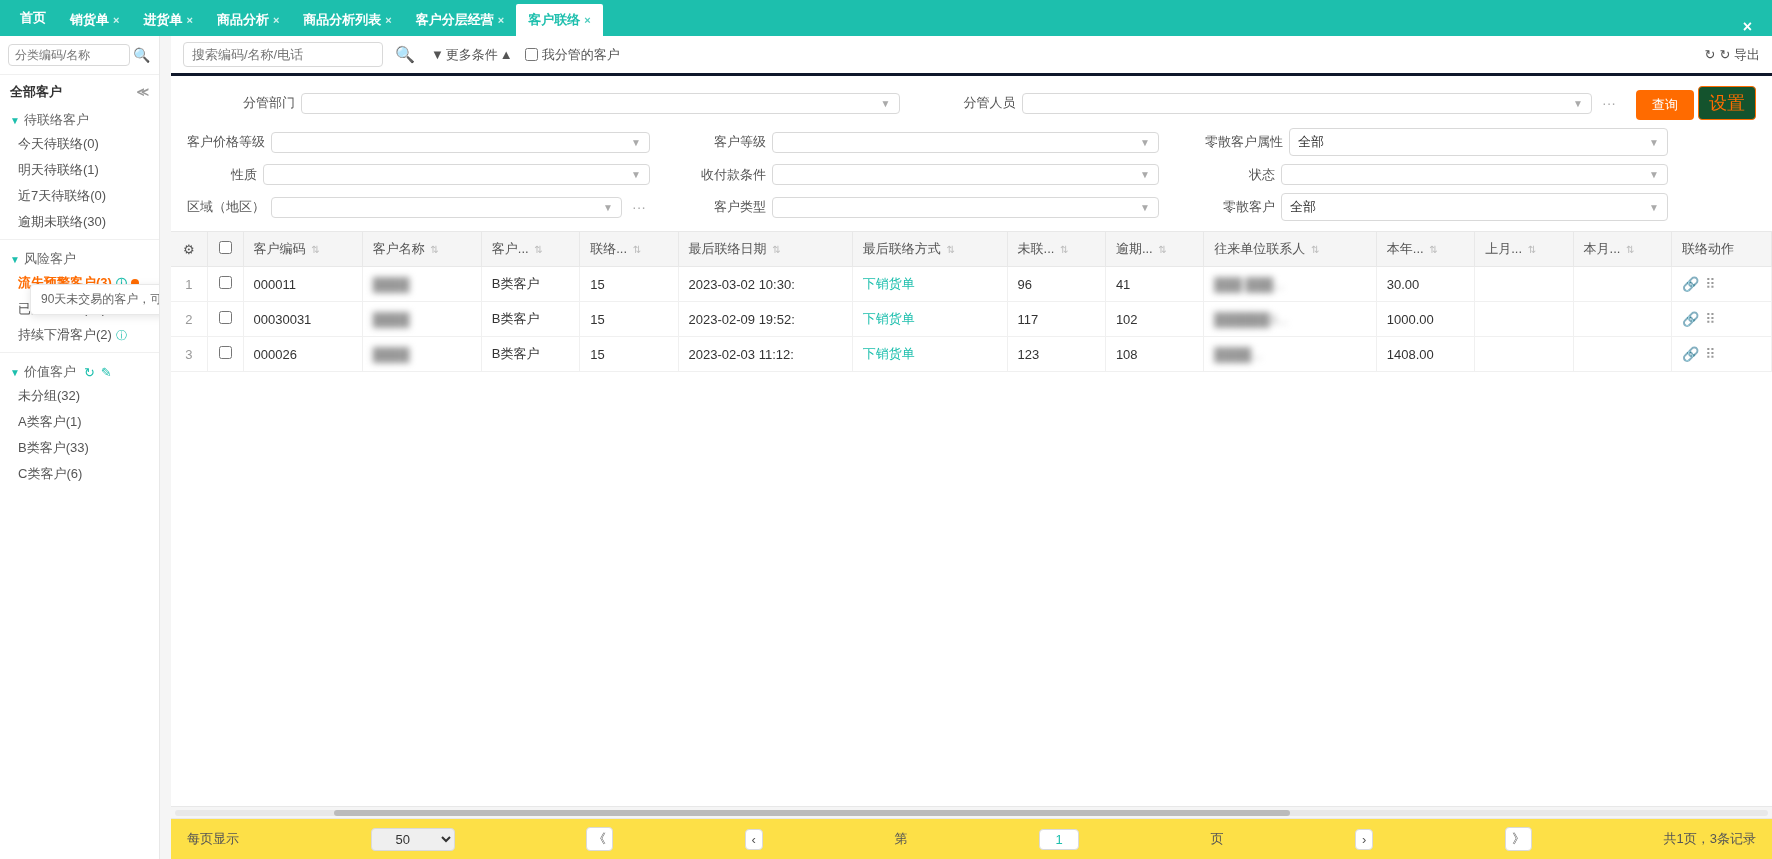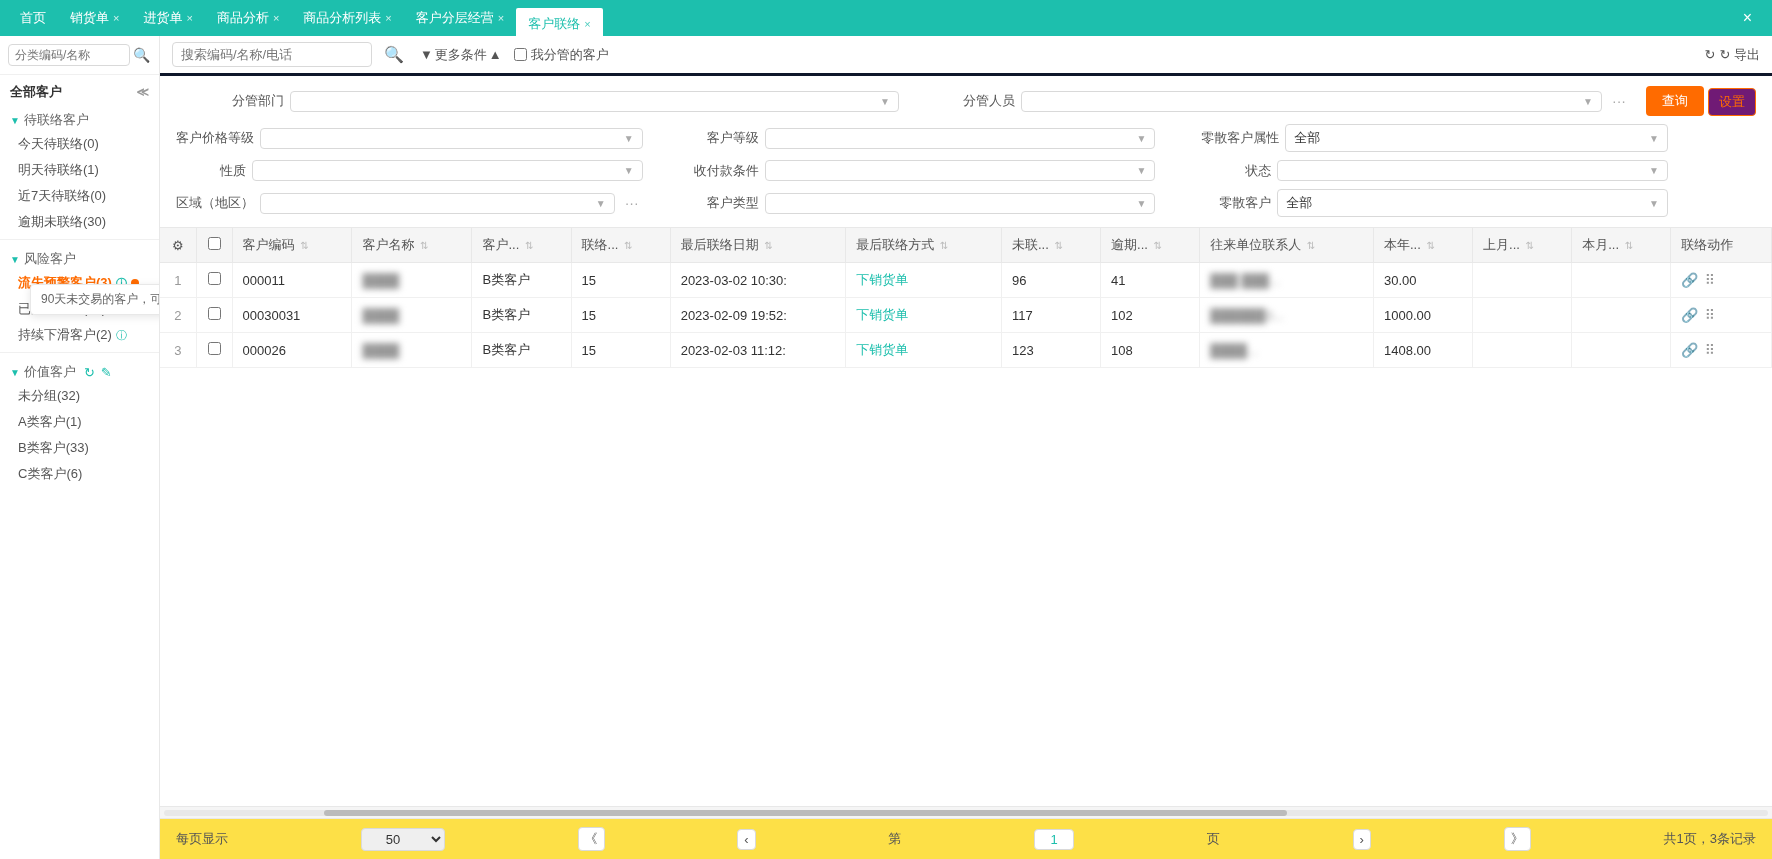--- a/index.html
+++ b/index.html
@@ -3,23 +3,24 @@
   <meta charset="utf-8">
   <style>
     * { box-sizing: border-box; margin: 0; padding: 0; font-family: 'Microsoft YaHei', Arial, sans-serif; font-size: 13px; }
     body { background: #f5f5f5; overflow: hidden; width: 1772px; height: 859px; }
 
     
     .top-nav {
       background: #1dbfad;
       height: 36px;
       display: flex;
-      align-items: center;
+      align-items: flex-end;
       padding: 0 8px;
       gap: 0;
+      font-weight: bold;
     }
     .nav-tab {
       color: #fff;
       padding: 0 12px;
       height: 32px;
       display: flex;
       align-items: center;
       cursor: pointer;
       font-size: 13px;
       white-space: nowrap;
@@ -48,20 +49,21 @@
       color: #fff;
       cursor: pointer;
       font-size: 16px;
       padding: 0 12px;
     }
 
     
     .main-container {
       display: flex;
       height: calc(859px - 36px);
+      gap: 11px;
     }
 
     
     .sidebar {
       width: 160px;
       background: #fff;
       border-right: 1px solid #e8e8e8;
       display: flex;
       flex-direction: column;
       flex-shrink: 0;
@@ -284,26 +286,26 @@
       background: #ff6b00;
       color: #fff;
       border: none;
       border-radius: 4px;
       padding: 6px 16px;
       font-size: 13px;
       cursor: pointer;
       flex-shrink: 0;
     }
     .settings-btn {
-      background: #701a75;
+      background: #14532d;
       color: #ff6b00;
       border: 1px solid #ff6b00;
       border-radius: 4px;
       padding: 4px 10px;
-      font-size: 13px;
+      font-size: 18px;
       cursor: pointer;
       flex-shrink: 0;
     }
     .filter-actions-col {
       display: flex;
       flex-direction: row;
       gap: 4px;
       align-items: flex-end;
       margin-left: 8px;
     }

